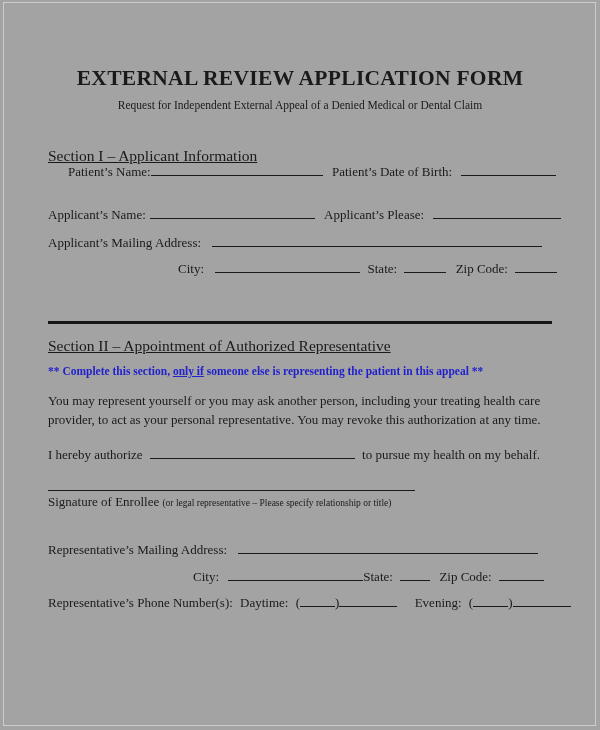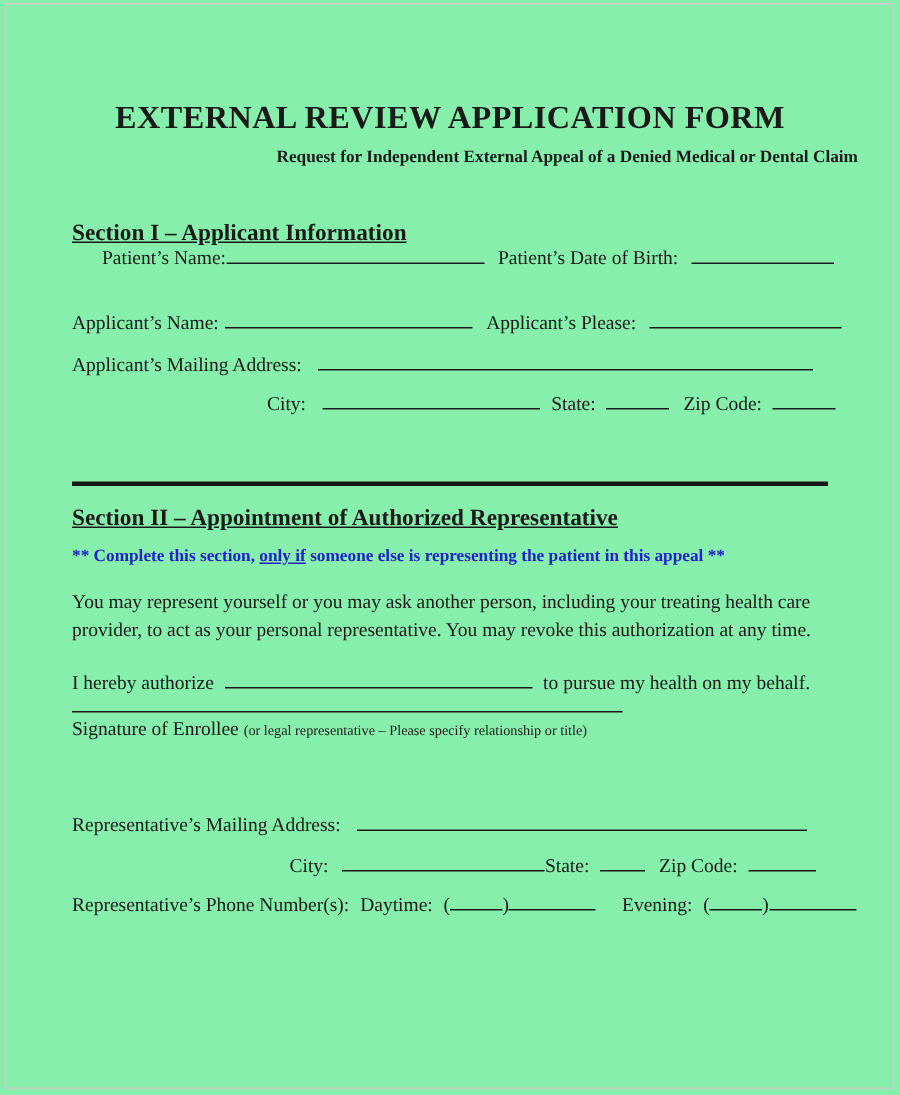--- a/index.html
+++ b/index.html
@@ -1,32 +1,32 @@
 <!DOCTYPE html>
 <html><head>
 <meta charset="utf-8">
 <style>
   html,body{margin:0;padding:0;background:#ffffff;}
-  .page{position:relative;width:600px;height:730px;background:#86efac;overflow:hidden;
+  .page{position:relative;width:600px;height:730px;background:#a3a3a3;overflow:hidden;
         font-family:"Liberation Serif","DejaVu Serif",serif;color:#1a1a1a;}
   .frame{position:absolute;left:3px;top:2px;width:591px;height:722px;border:1px solid #cccccc;pointer-events:none;}
   .content{position:absolute;left:48px;top:0;width:504px;height:730px;}
   .row{position:absolute;left:0;right:0;white-space:nowrap;font-size:13px;line-height:16px;}
   .title{position:absolute;left:-20px;right:-20px;top:66px;text-align:center;
          font-size:21.5px;font-weight:bold;letter-spacing:0.3px;}
-  .subtitle{position:absolute;left:-20px;right:-20px;top:99px;text-align:right;
-            font-size:11.5px;font-weight:bold;}
-  .sechead{position:absolute;left:0;font-size:15.5px;font-weight:bold;text-decoration:underline;}
+  .subtitle{position:absolute;left:-20px;right:-20px;top:99px;text-align:center;
+            font-size:11.5px;font-weight:normal;}
+  .sechead{position:absolute;left:0;font-size:15.5px;font-weight:normal;text-decoration:underline;}
   .blank{display:inline-block;height:2px;border-bottom:1px solid #1a1a1a;vertical-align:baseline;}
   .divider{position:absolute;left:0;top:321px;width:504px;height:3px;background:#161616;}
   .note{position:absolute;left:0;right:0;top:365px;text-align:left;
         font-size:11.5px;font-weight:bold;color:#2222cc;}
   .note u{text-decoration:underline;}
   .para{position:absolute;left:0;top:391px;width:504px;font-size:13px;line-height:19px;white-space:normal;}
-  .sigblock{position:absolute;left:0;top:464px;width:504px;display:flex;align-items:center;}
+  .sigblock{position:absolute;left:0;top:480px;width:504px;display:flex;align-items:center;}
   .sigcol1{width:367px;}
   .sigcol2{width:115px;margin-left:22px;}
   .sigline{height:10px;border-bottom:1px solid #1a1a1a;}
   .siglabel{margin-top:3px;font-size:13px;white-space:nowrap;}
   .sigsmall{font-size:9.5px;}
   .ind130{padding-left:130px;}
   .ind145{padding-left:145px;}
   .g4{margin-left:4px;} .g6{margin-left:6px;} .g8{margin-left:8px;}
   .gap14{margin-left:14px;} .gap18{margin-left:18px;}
   .w30{width:30px;} .w35{width:35px;} .w42{width:42px;} .w45{width:45px;}

